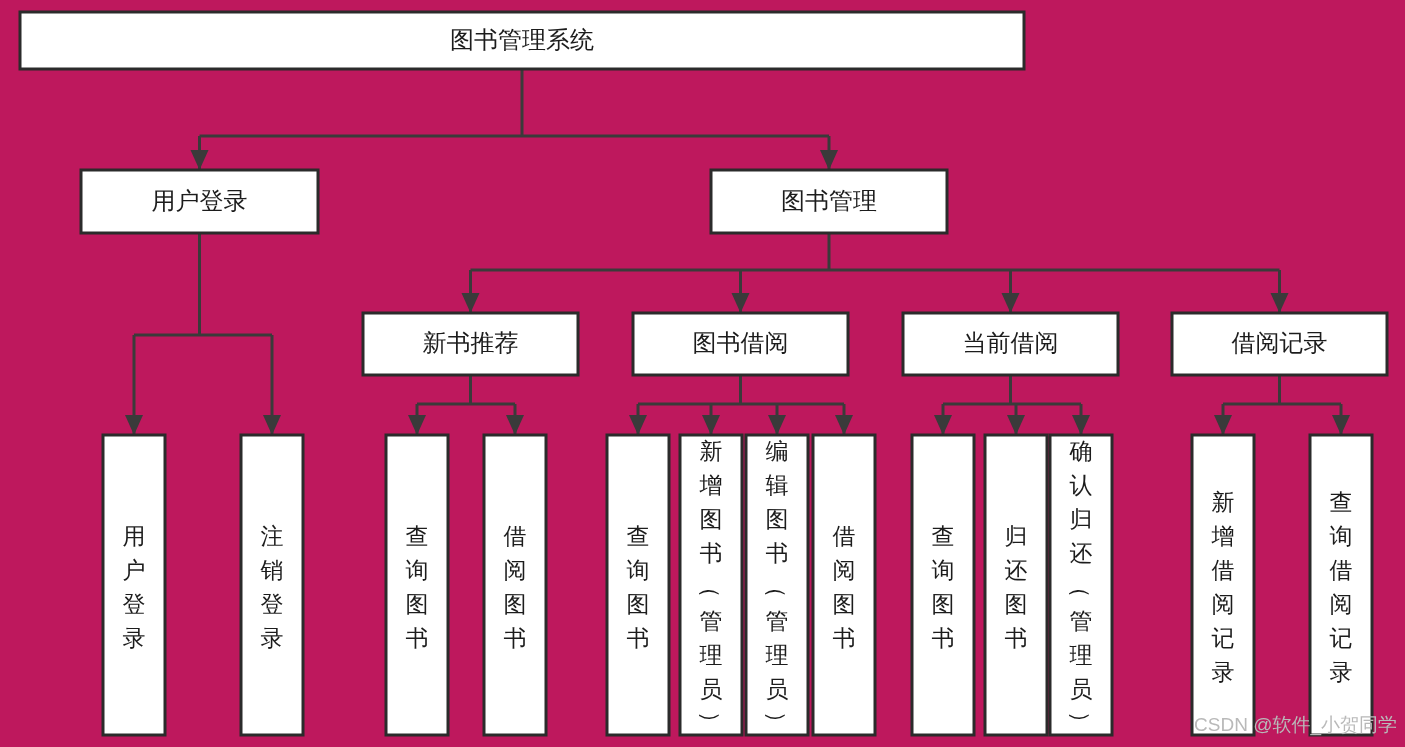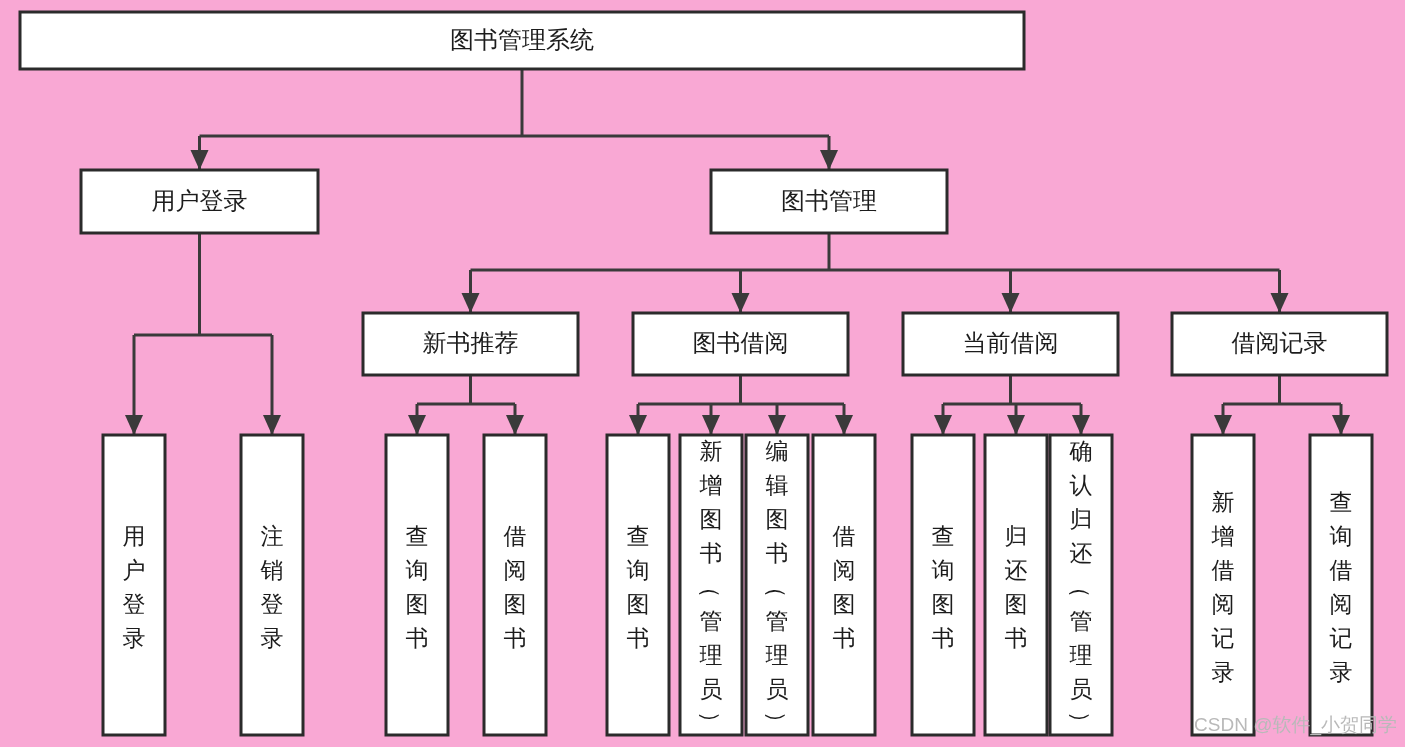--- a/index.html
+++ b/index.html
@@ -8,21 +8,21 @@
     padding: 0;
     background: #ffffff;
   }
   body {
     font-family: "Liberation Sans", "DejaVu Sans", sans-serif;
   }
   #diagram-root {
     position: relative;
     width: 1405px;
     height: 747px;
-    background: #f9a8d4;
+    background: #be185d;
     overflow: hidden;
   }
   svg.diagram-canvas {
     position: absolute;
     left: 0;
     top: 0;
     width: 1405px;
     height: 747px;
     display: block;
   }

